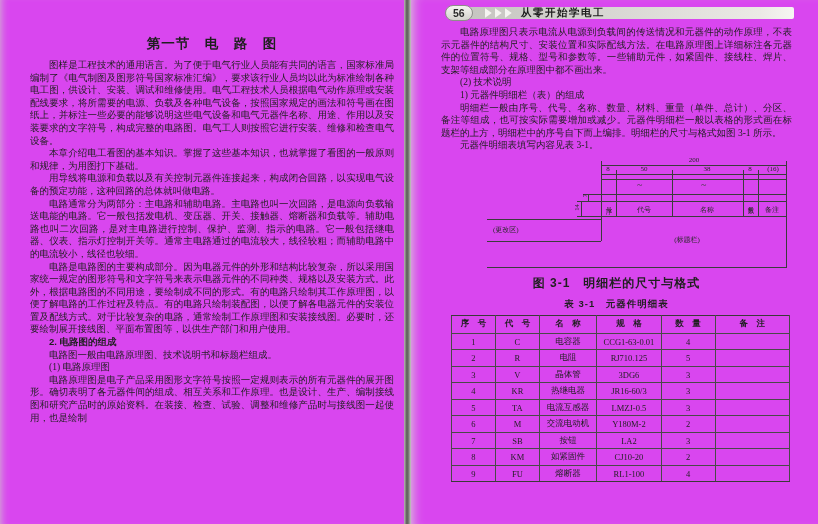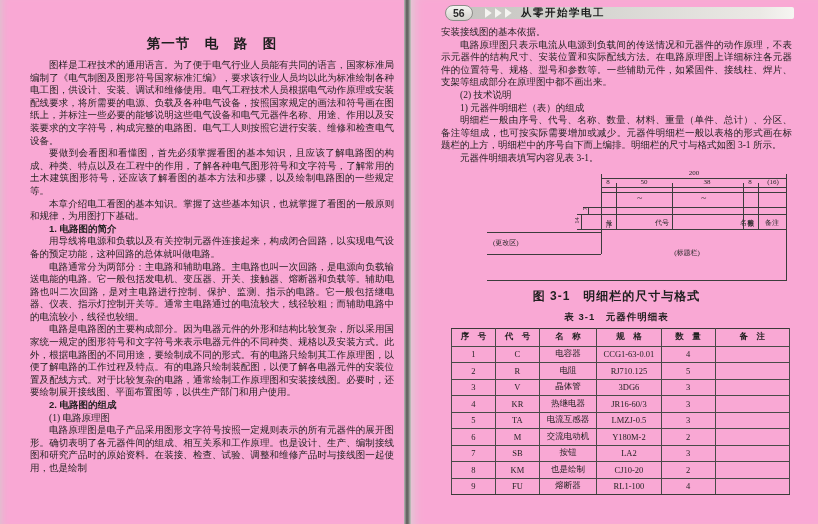--- a/index.html
+++ b/index.html
@@ -1,17 +1,17 @@
 <!DOCTYPE html>
 <html><head>
 <meta charset="utf-8">
 <style>
   html,body{margin:0;padding:0;width:818px;height:524px;overflow:hidden;background:#efeeec;}
   .spread{position:relative;width:818px;height:524px;font-family:"Liberation Serif","DejaVu Serif",serif;color:#1f1f1f;}
-  .page{position:absolute;top:0;height:524px;background:#f9a8d4;}
+  .page{position:absolute;top:0;height:524px;background:#d946ef;}
   .page-left{left:0;width:405px;box-shadow:inset 8px 0 10px -8px #cfcecb;}
   .page-right{left:411px;width:407px;box-shadow:inset 10px 0 12px -9px #d8d7d4;}
   .spine{position:absolute;left:404px;top:0;width:7px;height:524px;background:linear-gradient(to right,#b9b8b5,#5d5d5b 40%,#6f6f6d 60%,#c9c8c5);}
 
   
   .lp-inner{padding:26px 11px 0 30px;}
   .banner{position:relative;height:83px;background:#d8d7d3;overflow:hidden;
           background-image:repeating-linear-gradient(to bottom,rgba(120,118,112,.10) 0 2px,rgba(0,0,0,0) 2px 9px);}
   .banner .shape{position:absolute;border-style:solid;border-color:#e7e6e2;background:transparent;}
   .sh1{left:62px;top:30px;width:46px;height:44px;border-width:9px;border-radius:10px;}
@@ -61,27 +61,26 @@
 </head>
 <body>
 
 <div class="spread">
 
   <div class="page page-left">
     <div class="lp-inner">
       <div class="section-title">第一节　电　路　图</div>
       <div class="bodytext">
           <p class="para">图样是工程技术的通用语言。为了便于电气行业人员能有共同的语言，国家标准局编制了《电气制图及图形符号国家标准汇编》，要求该行业人员均以此为标准绘制各种电工图，供设计、安装、调试和维修使用。电气工程技术人员根据电气动作原理或安装配线要求，将所需要的电源、负载及各种电气设备，按照国家规定的画法和符号画在图纸上，并标注一些必要的能够说明这些电气设备和电气元器件名称、用途、作用以及安装要求的文字符号，构成完整的电路图。电气工人则按照它进行安装、维修和检查电气设备。</p>
-          <p class="para">要做到会看图和看懂图，首先必须掌握看图的基本知识，且应该了解电路图的构成、种类、特点以及在工程中的作用，了解各种电气图形符号和文字符号，了解常用的土木建筑图形符号，还应该了解看图的基本方法和步骤，以及绘制电路图的一些规定等。</p>
           <p class="para">本章介绍电工看图的基本知识。掌握了这些基本知识，也就掌握了看图的一般原则和规律，为用图打下基础。</p>
-          <p class="heading">1. 电路图的简介</p>
           <p class="para">用导线将电源和负载以及有关控制元器件连接起来，构成闭合回路，以实现电气设备的预定功能，这种回路的总体就叫做电路。</p>
           <p class="para">电路通常分为两部分：主电路和辅助电路。主电路也叫一次回路，是电源向负载输送电能的电路。它一般包括发电机、变压器、开关、接触器、熔断器和负载等。辅助电路也叫二次回路，是对主电路进行控制、保护、监测、指示的电路。它一般包括继电器、仪表、指示灯控制开关等。通常主电路通过的电流较大，线径较粗；而辅助电路中的电流较小，线径也较细。</p>
           <p class="para">电路是电路图的主要构成部分。因为电器元件的外形和结构比较复杂，所以采用国家统一规定的图形符号和文字符号来表示电器元件的不同种类、规格以及安装方式。此外，根据电路图的不同用途，要绘制成不同的形式。有的电路只绘制其工作原理图，以便了解电路的工作过程及特点。有的电路只绘制装配图，以便了解各电器元件的安装位置及配线方式。对于比较复杂的电路，通常绘制工作原理图和安装接线图。必要时，还要绘制展开接线图、平面布置图等，以供生产部门和用户使用。</p>
           <p class="heading">2. 电路图的组成</p>
+          <p class="para">电路图一般由电路原理图、技术说明书和标题栏组成。</p>
           <p class="para">(1) 电路原理图</p>
           <p class="para">电路原理图是电子产品采用图形文字符号按照一定规则表示的所有元器件的展开图形。确切表明了各元器件间的组成、相互关系和工作原理。也是设计、生产、编制接线图和研究产品时的原始资料。在装接、检查、试验、调整和维修产品时与接线图一起使用，也是绘制</p>
         </div>
     </div>
   </div>
 
   <div class="spine"></div>
 
   <div class="page page-right">
     <div class="rp-header">
@@ -90,21 +89,20 @@
       <div class="chevrons">
         <div class="chevron"></div>
         <div class="chevron"></div>
         <div class="chevron"></div>
       </div>
       <div class="book-title">从零开始学电工</div>
     </div>
 
     <div class="rp-inner">
       <div class="bodytext">
-          <p class="flush">安装接线图的基本依据。</p>
           <p class="para">电路原理图只表示电流从电源到负载间的传送情况和元器件的动作原理，不表示元器件的结构尺寸、安装位置和实际配线方法。在电路原理图上详细标注各元器件的位置符号、规格、型号和参数等。一些辅助元件，如紧固件、接线柱、焊片、支架等组成部分在原理图中都不画出来。</p>
           <p class="para">(2) 技术说明</p>
           <p class="para">1) 元器件明细栏（表）的组成</p>
           <p class="para">明细栏一般由序号、代号、名称、数量、材料、重量（单件、总计）、分区、备注等组成，也可按实际需要增加或减少。元器件明细栏一般以表格的形式画在标题栏的上方，明细栏中的序号自下而上编排。明细栏的尺寸与格式如图 3-1 所示。</p>
           <p class="para">元器件明细表填写内容见表 3-1。</p>
         </div>
 
       <div class="fig">
 
         <div class="figlabel c" style="left:207px;top:-1px;">200</div>
@@ -134,22 +132,22 @@
         <div class="ln" style="left:271px;top:22px;width:1px;height:37px;"></div>
 
         <div class="ln" style="left:114px;top:37px;width:186px;height:1px;"></div>
         <div class="ln" style="left:114px;top:44px;width:186px;height:1px;"></div>
         <div class="ln" style="left:114px;top:59px;width:186px;height:1px;"></div>
 
         <div class="wavy" style="left:150px;top:25px;">~</div>
         <div class="wavy" style="left:214px;top:25px;">~</div>
 
         <div class="figlabel vert" style="left:117px;top:45px;font-size:6.5px;">序号</div>
-        <div class="figlabel c" style="left:175px;top:48px;">代号</div>
-        <div class="figlabel c" style="left:220px;top:48px;margin-left:40px;">名称</div>
+        <div class="figlabel c" style="left:157px;top:48px;">代号</div>
+        <div class="figlabel c" style="left:220px;top:48px;">名称</div>
         <div class="figlabel vert" style="left:259px;top:45px;font-size:6.5px;">数量</div>
         <div class="figlabel c" style="left:285px;top:48px;">备注</div>
 
         <div class="ln" style="left:96px;top:37px;width:18px;height:1px;"></div>
         <div class="ln" style="left:90px;top:44px;width:24px;height:1px;"></div>
         <div class="ln" style="left:90px;top:59px;width:24px;height:1px;"></div>
         <div class="ln" style="left:101px;top:37px;width:1px;height:7px;"></div>
         <div class="ln" style="left:94px;top:44px;width:1px;height:15px;"></div>
         <div class="figlabel rot" style="left:96px;top:35px;font-size:6.5px;">7</div>
         <div class="figlabel rot" style="left:86px;top:47px;font-size:6.5px;">14</div>
@@ -238,21 +236,21 @@
               <td>7</td>
               <td>SB</td>
               <td>按钮</td>
               <td>LA2</td>
               <td>3</td>
               <td></td>
             </tr>
             <tr>
               <td>8</td>
               <td>KM</td>
-              <td>也是绘制</td>
+              <td>如紧固件</td>
               <td>CJ10-20</td>
               <td>2</td>
               <td></td>
             </tr>
             <tr>
               <td>9</td>
               <td>FU</td>
               <td>熔断器</td>
               <td>RL1-100</td>
               <td>4</td>

